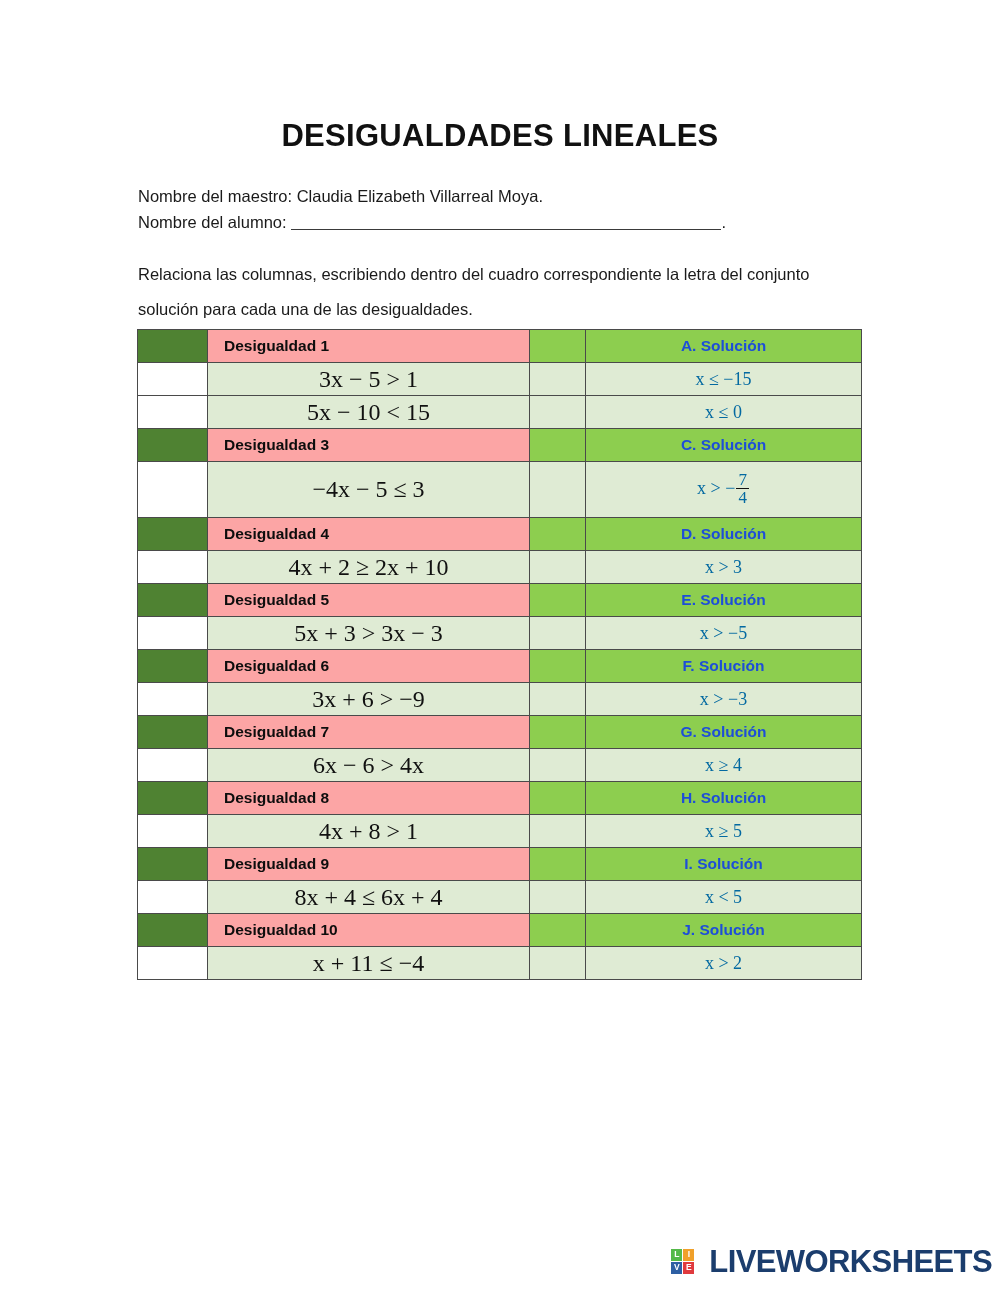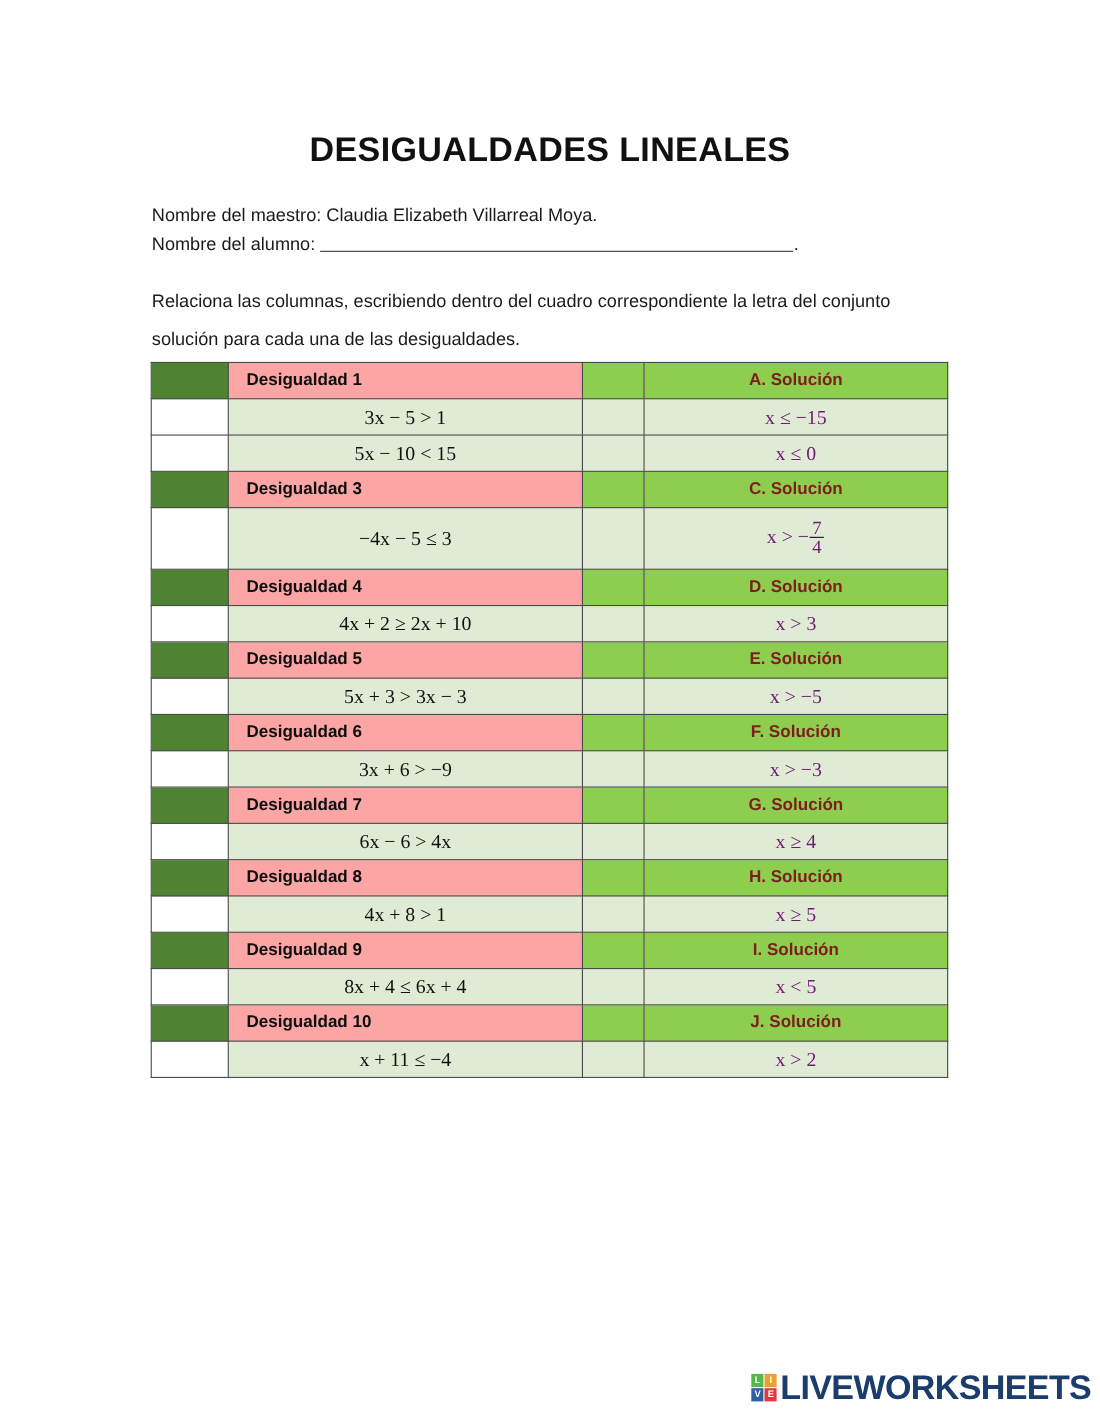--- a/index.html
+++ b/index.html
@@ -102,44 +102,44 @@
     padding-left: 16px;
     text-align: left;
   }
   tr.hdr td.cell-box2 {
     background: #8DCE4F;
   }
   tr.hdr td.cell-sollabel {
     background: #8DCE4F;
     font-weight: bold;
     font-size: 15.5px;
-    color: #7f1d1d;
+    color: #1d4ed8;
     text-align: center;
   }
 
   
   tr.body td.cell-answer {
     background: #ffffff;
   }
   tr.body td.cell-expr {
     background: #DFEBD4;
     text-align: center;
     font-family: "Liberation Serif", serif;
-    font-size: 18px;
+    font-size: 24px;
     color: #111111;
   }
   tr.body td.cell-box2 {
     background: #DFEBD4;
   }
   tr.body td.cell-sol {
     background: #DFEBD4;
     text-align: center;
     font-family: "Liberation Serif", serif;
     font-size: 18px;
-    color: #701a75;
+    color: #0369a1;
   }
 
   tr.tall td { height: 55px; }
 
   
   .frac {
     display: inline-block;
     vertical-align: middle;
     text-align: center;
     font-size: 17px;
@@ -179,20 +179,21 @@
   .lw-sq.s-l { background: #54b948; }
   .lw-sq.s-i { background: #f0a02a; }
   .lw-sq.s-v { background: #2e5fa3; }
   .lw-sq.s-e { background: #e03a3e; }
   .lw-word {
     font-size: 31px;
     font-weight: bold;
     color: #1b3d6d;
     letter-spacing: -0.6px;
     line-height: 1;
+    margin-left: 12px;
   }
 </style>
 </head>
 <body>
 
 <div class="page">
 
   <div class="title">DESIGUALDADES LINEALES</div>
 
   <div class="name-block">

